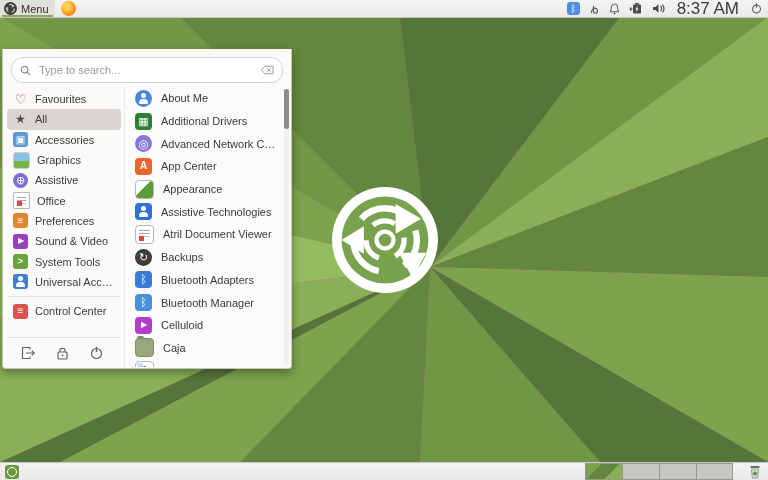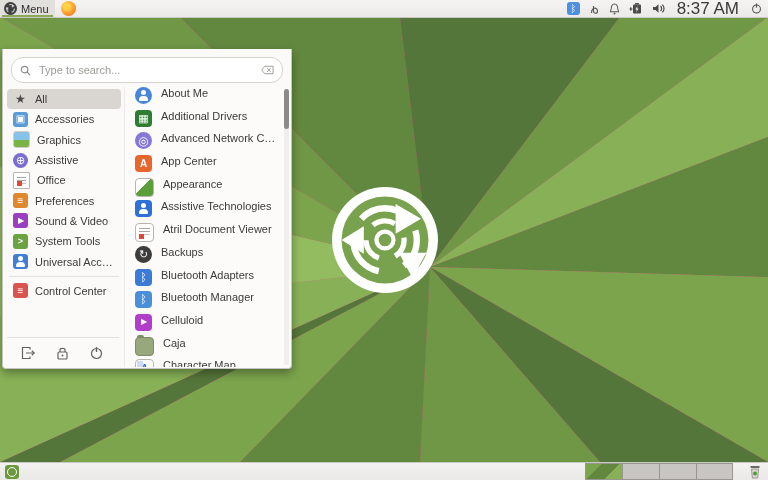--- a/index.html
+++ b/index.html
@@ -37,21 +37,21 @@
   .search-wrap input::placeholder{color:#9d9b97;}
 
   .cats{position:absolute;left:4px;top:40px;width:114px;}
   .cat-row{display:flex;align-items:center;height:20.3px;gap:7px;padding:0 3px 0 6px;border-radius:4px;}
   .cat-row.selected{background:#d9d6d2;text-align:center;}
   .cat-row .lbl{font-size:11px;color:#3a3a3a;white-space:nowrap;overflow:hidden;text-overflow:ellipsis;}
   .cat-sep{height:1px;background:#e3e1de;margin:4px 2px;}
 
   .apps{position:absolute;left:121px;top:38px;right:1px;bottom:1px;overflow:hidden;
     border-left:1px solid #eceae7;background:#fcfbfa;}
-  .app-row{height:22.7px;display:flex;gap:9px;padding:0 14px 0 10px;}
+  .app-row{height:22.7px;display:flex;align-items:center;gap:9px;padding:0 14px 0 10px;}
   .app-row .lbl{font-size:11px;color:#3a3a3a;white-space:nowrap;overflow:hidden;text-overflow:ellipsis;}
   .scrollbar{position:absolute;right:2px;top:40px;width:5px;height:276px;background:#f0efed;border-radius:3px;}
   .scroll-thumb{position:absolute;top:0;left:0;width:5px;height:40px;background:#8b8b8b;border-radius:3px;}
 
   .session-sep{position:absolute;left:4px;width:112px;bottom:30px;height:1px;background:#e3e1de;}
   .session-row{position:absolute;left:14px;bottom:5px;display:flex;gap:12px;}
   .session-btn{width:22px;height:20px;display:flex;align-items:center;justify-content:center;border-radius:3px;}
 
   
   .ic{width:15px;height:15px;flex:none;display:flex;align-items:center;justify-content:center;
@@ -203,20 +203,24 @@
         <line x1="7.8" y1="7.8" x2="11" y2="11" stroke="#8f8d89" stroke-width="1.3"></line>
       </svg>
       <input type="text" placeholder="Type to search..." style="">
       <svg width="13" height="10" viewBox="0 0 14 10">
         <path d="M4 1 L13 1 L13 9 L4 9 L0.8 5 Z" fill="none" stroke="#9a9894" stroke-width="1"></path>
         <path d="M6.5 3 L10.5 7 M10.5 3 L6.5 7" stroke="#9a9894" stroke-width="1"></path>
       </svg>
     </div>
 
     <div class="cats">
+      <div class="cat-row">
+        <span class="ic noBg gl-heart"></span>
+        <span class="lbl">Favourites</span>
+        </div>
       <div class="cat-row selected">
         <span class="ic noBg gl-star"></span>
         <span class="lbl">All</span>
         </div>
       <div class="cat-row">
         <span class="ic bg-accessories gl-sq"></span>
         <span class="lbl">Accessories</span>
         </div>
       <div class="cat-row">
         <span class="ic g-photo"></span>

